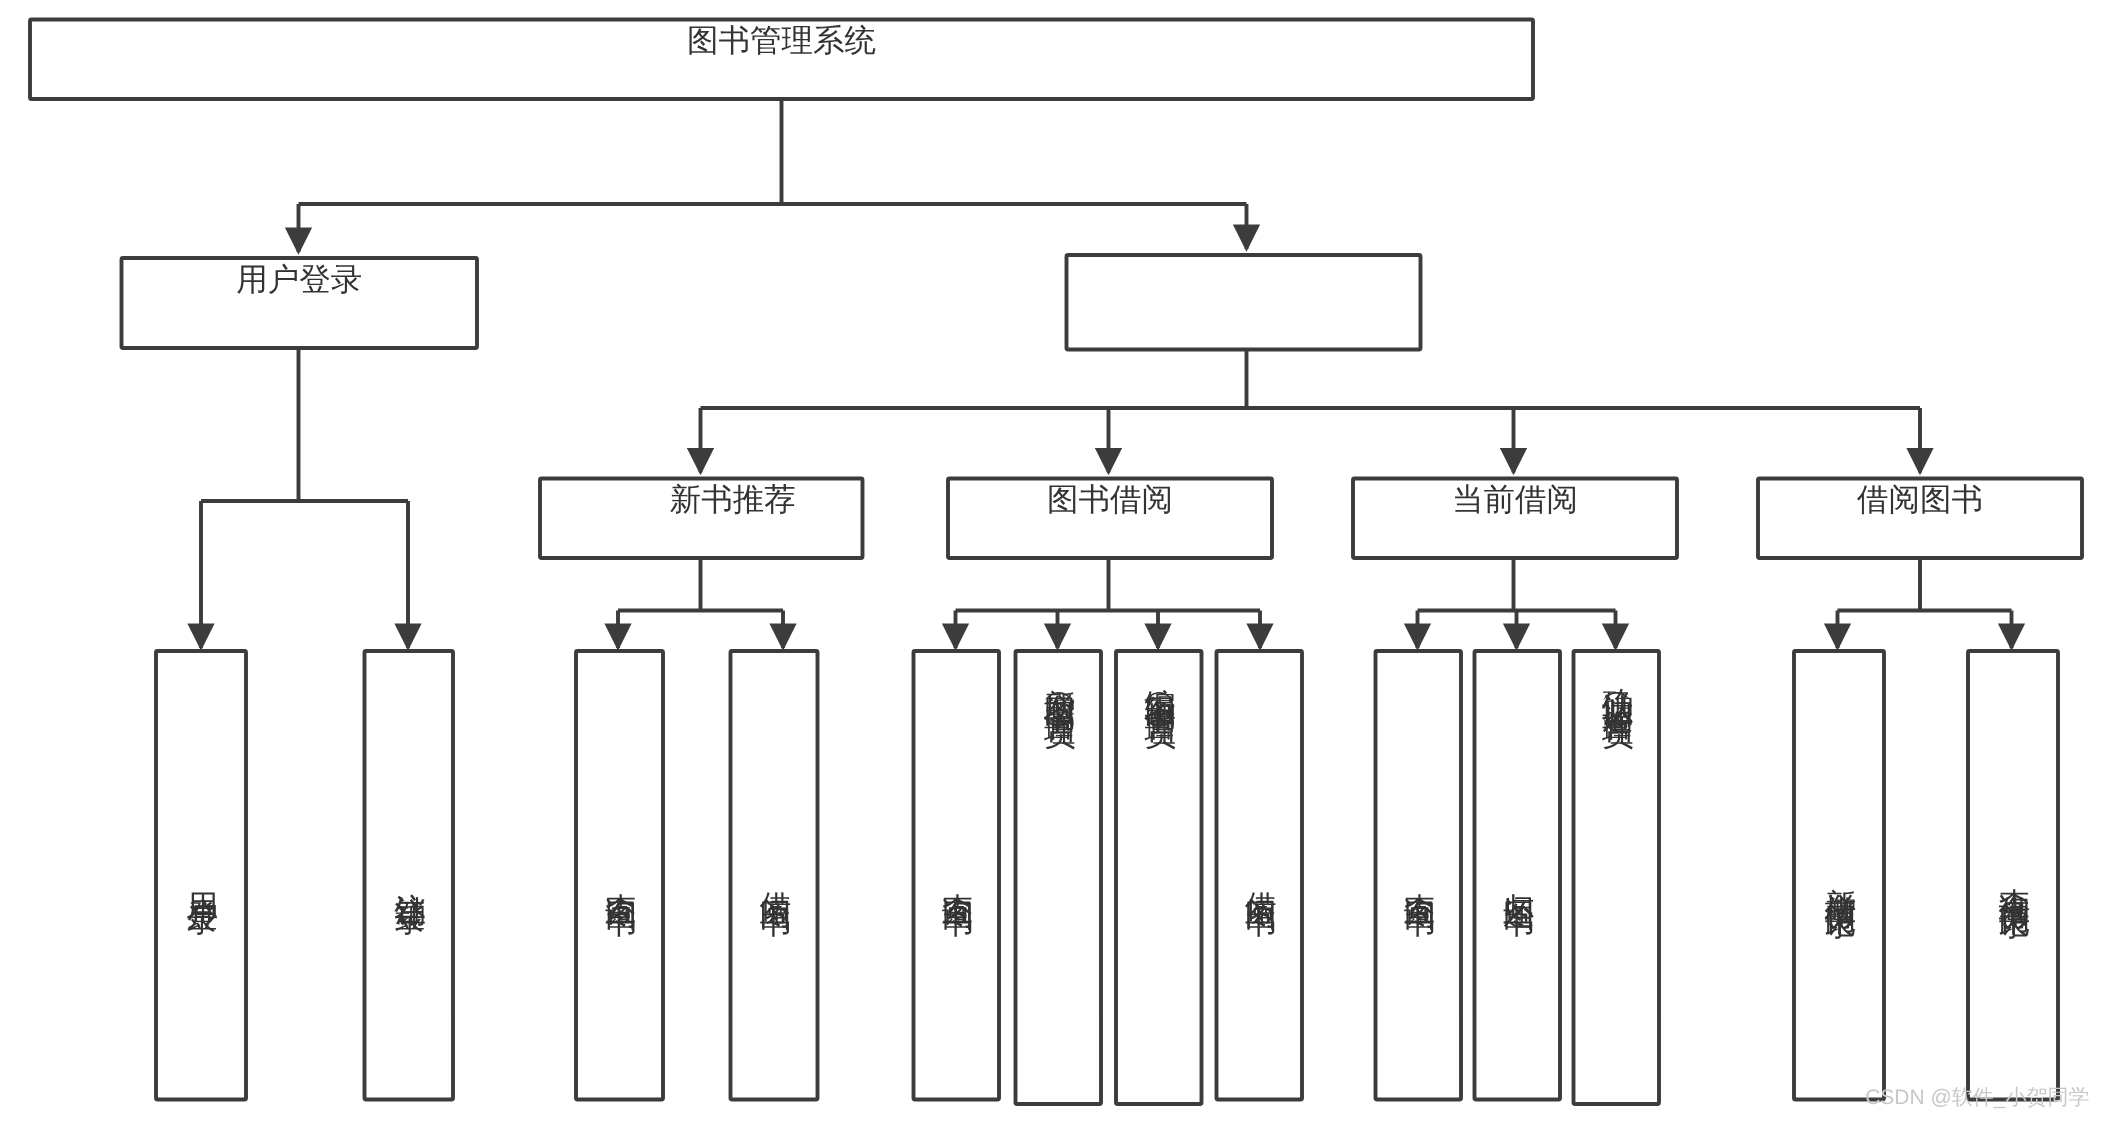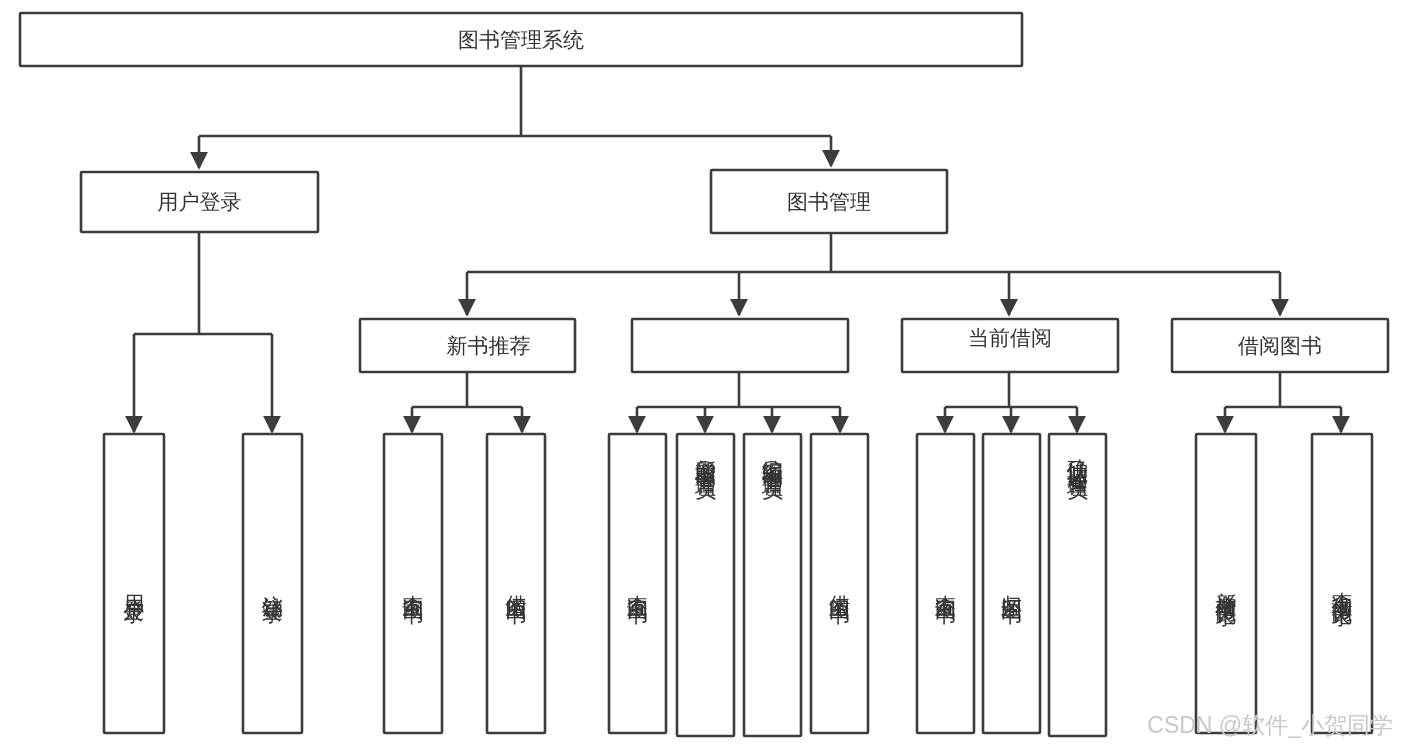--- a/index.html
+++ b/index.html
@@ -52,32 +52,31 @@
     font-size: 21px;
     color: #333333;
     line-height: 1.05;
     letter-spacing: 3px;
     white-space: nowrap;
     font-family: "Liberation Sans", "DejaVu Sans", sans-serif;
   }
   .hlabel-wrap {
     position: absolute;
     display: flex;
-    align-items: center;
     justify-content: center;
     pointer-events: none;
     font-size: 21px;
     color: #333333;
     font-family: "Liberation Sans", "DejaVu Sans", sans-serif;
   }
   #watermark {
     position: absolute;
     right: 12px;
     bottom: 6px;
-    font-size: 23px;
+    font-size: 14px;
     color: #c8c8c8;
     font-family: "Liberation Sans", "DejaVu Sans", sans-serif;
     white-space: nowrap;
     margin-left: 12px;
   }
 </style>
 </head>
 <body>
 
 <div id="diagram-root">
@@ -158,27 +157,27 @@
     <rect class="node-box" x="1312" y="434" width="60" height="299" rx="1"></rect>
   </svg>
 
   <div class="hlabel-wrap" style="left:20px; top:13px; width:1002px; height:53px;">
     <span>图书管理系统</span>
   </div>
 
   <div class="hlabel-wrap" style="left:81px; top:172px; width:237px; height:60px;">
     <span>用户登录</span>
   </div>
-  <div class="hlabel-wrap" style="left:711px; top:170px; width:236px; height:63px;">
-    <span>图书管理</span>
-  </div>
 
   <div class="hlabel-wrap" style="left:360px; top:319px; width:257px; height:53px;border-radius:22px;">
     <span>新书推荐</span>
   </div>
+  <div class="hlabel-wrap" style="left:632px; top:319px; width:216px; height:53px;">
+    <span>图书借阅</span>
+  </div>
   <div class="hlabel-wrap" style="left:902px; top:319px; width:216px; height:37px;">
     <span>当前借阅</span>
   </div>
   <div class="hlabel-wrap" style="left:1172px; top:319px; width:216px; height:53px;">
     <span>借阅图书</span>
   </div>
 
   <div class="vlabel-wrap" style="left:104px; top:434px; width:60px; height:299px;">
     <span class="vlabel-text">用户登录</span>
   </div>

